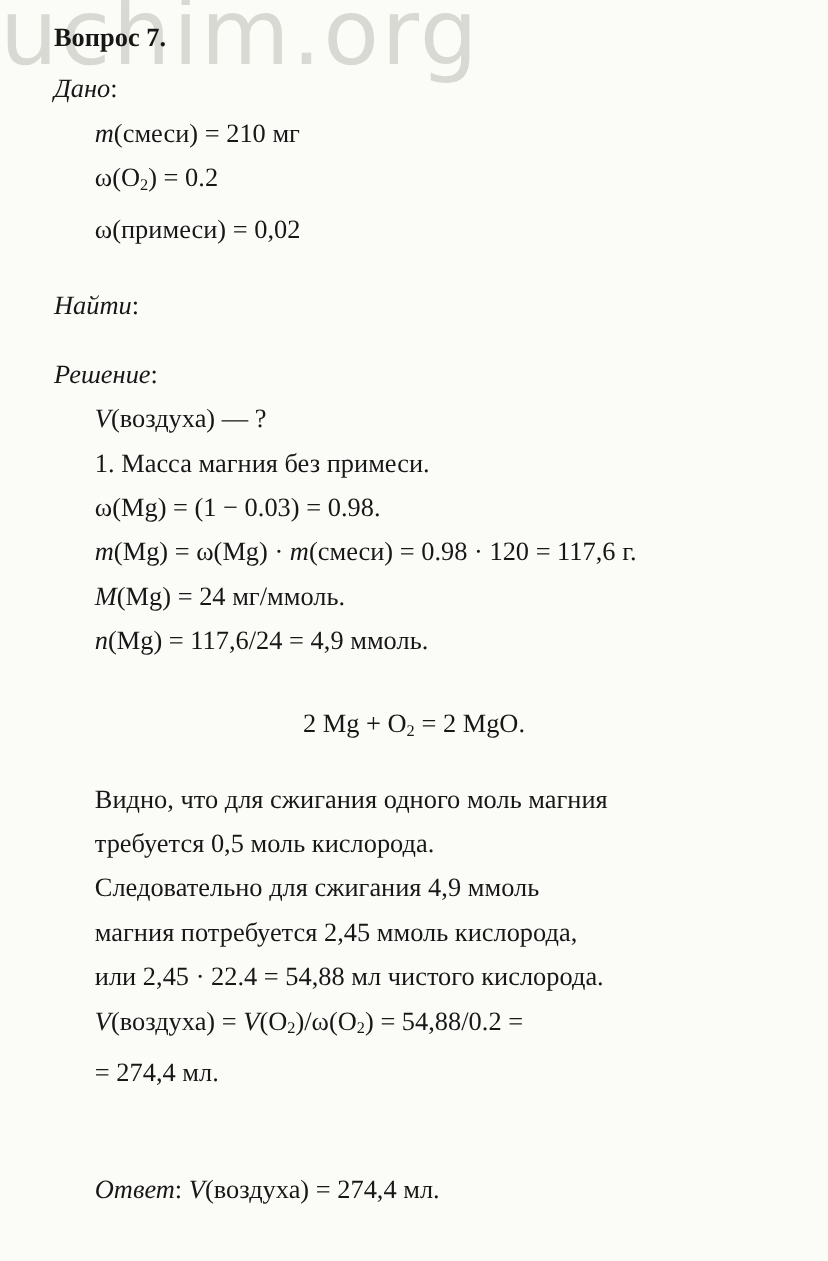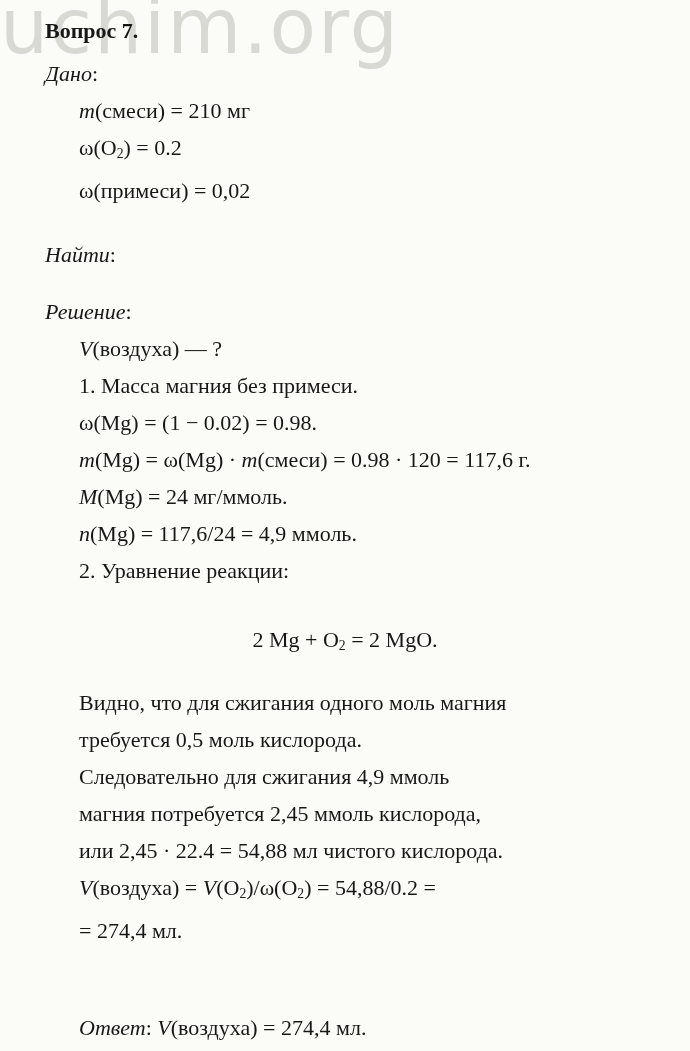--- a/index.html
+++ b/index.html
@@ -67,25 +67,24 @@
   <div class="content" id="content">
       <div class="line ind0"><span class="r-b">Вопрос 7.</span></div>
       <div class="line ind0 gap-xs"><span class="r-bi">Дано</span><span>:</span></div>
       <div class="line ind1"><span class="r-i">m</span><span>(смеси) = 210 мг</span></div>
       <div class="line ind1"><span>ω(O</span><span class="r-sub">2</span><span>) = 0.2</span></div>
       <div class="line ind1"><span>ω(примеси) = 0,02</span></div>
       <div class="line ind0 gap-l"><span class="r-bi">Найти</span><span>:</span></div>
       <div class="line ind0 gap-s"><span class="r-bi">Решение</span><span>:</span></div>
       <div class="line ind1"><span class="r-i">V</span><span>(воздуха) — ?</span></div>
       <div class="line ind1"><span>1. Масса магния без примеси.</span></div>
-      <div class="line ind1"><span>ω(Mg) = (1 − 0.02) = 0.98.</span></div>
+      <div class="line ind1"><span>ω(Mg) = (1 − 0.03) = 0.98.</span></div>
       <div class="line ind1"><span class="r-i">m</span><span>(Mg) = ω(Mg) · </span><span class="r-i">m</span><span>(смеси) = 0.98 · 120 = 117,6 г.</span></div>
       <div class="line ind1"><span class="r-i">M</span><span>(Mg) = 24 мг/ммоль.</span></div>
       <div class="line ind1"><span class="r-i">n</span><span>(Mg) = 117,6/24 = 4,9 ммоль.</span></div>
-      <div class="line ind1"><span>2. Уравнение реакции:</span></div>
       <div class="line center gap-eq"><span>2 Mg + O</span><span class="r-sub">2</span><span> = 2 MgO.</span></div>
       <div class="line ind1 gap-s"><span>Видно, что для сжигания одного моль магния</span></div>
       <div class="line ind1"><span>требуется 0,5 моль кислорода.</span></div>
       <div class="line ind1"><span>Следовательно для сжигания 4,9 ммоль</span></div>
       <div class="line ind1"><span>магния потребуется 2,45 ммоль кислорода,</span></div>
       <div class="line ind1"><span>или 2,45 · 22.4 = 54,88 мл чистого кислорода.</span></div>
       <div class="line ind1"><span class="r-i">V</span><span>(воздуха) = </span><span class="r-i">V</span><span>(O</span><span class="r-sub">2</span><span>)/ω(O</span><span class="r-sub">2</span><span>) = 54,88/0.2 =</span></div>
       <div class="line ind1"><span>= 274,4 мл.</span></div>
       <div class="line ind1 gap-xl"><span class="r-bi">Ответ</span><span>: </span><span class="r-i">V</span><span>(воздуха) = 274,4 мл.</span></div>
     </div>

